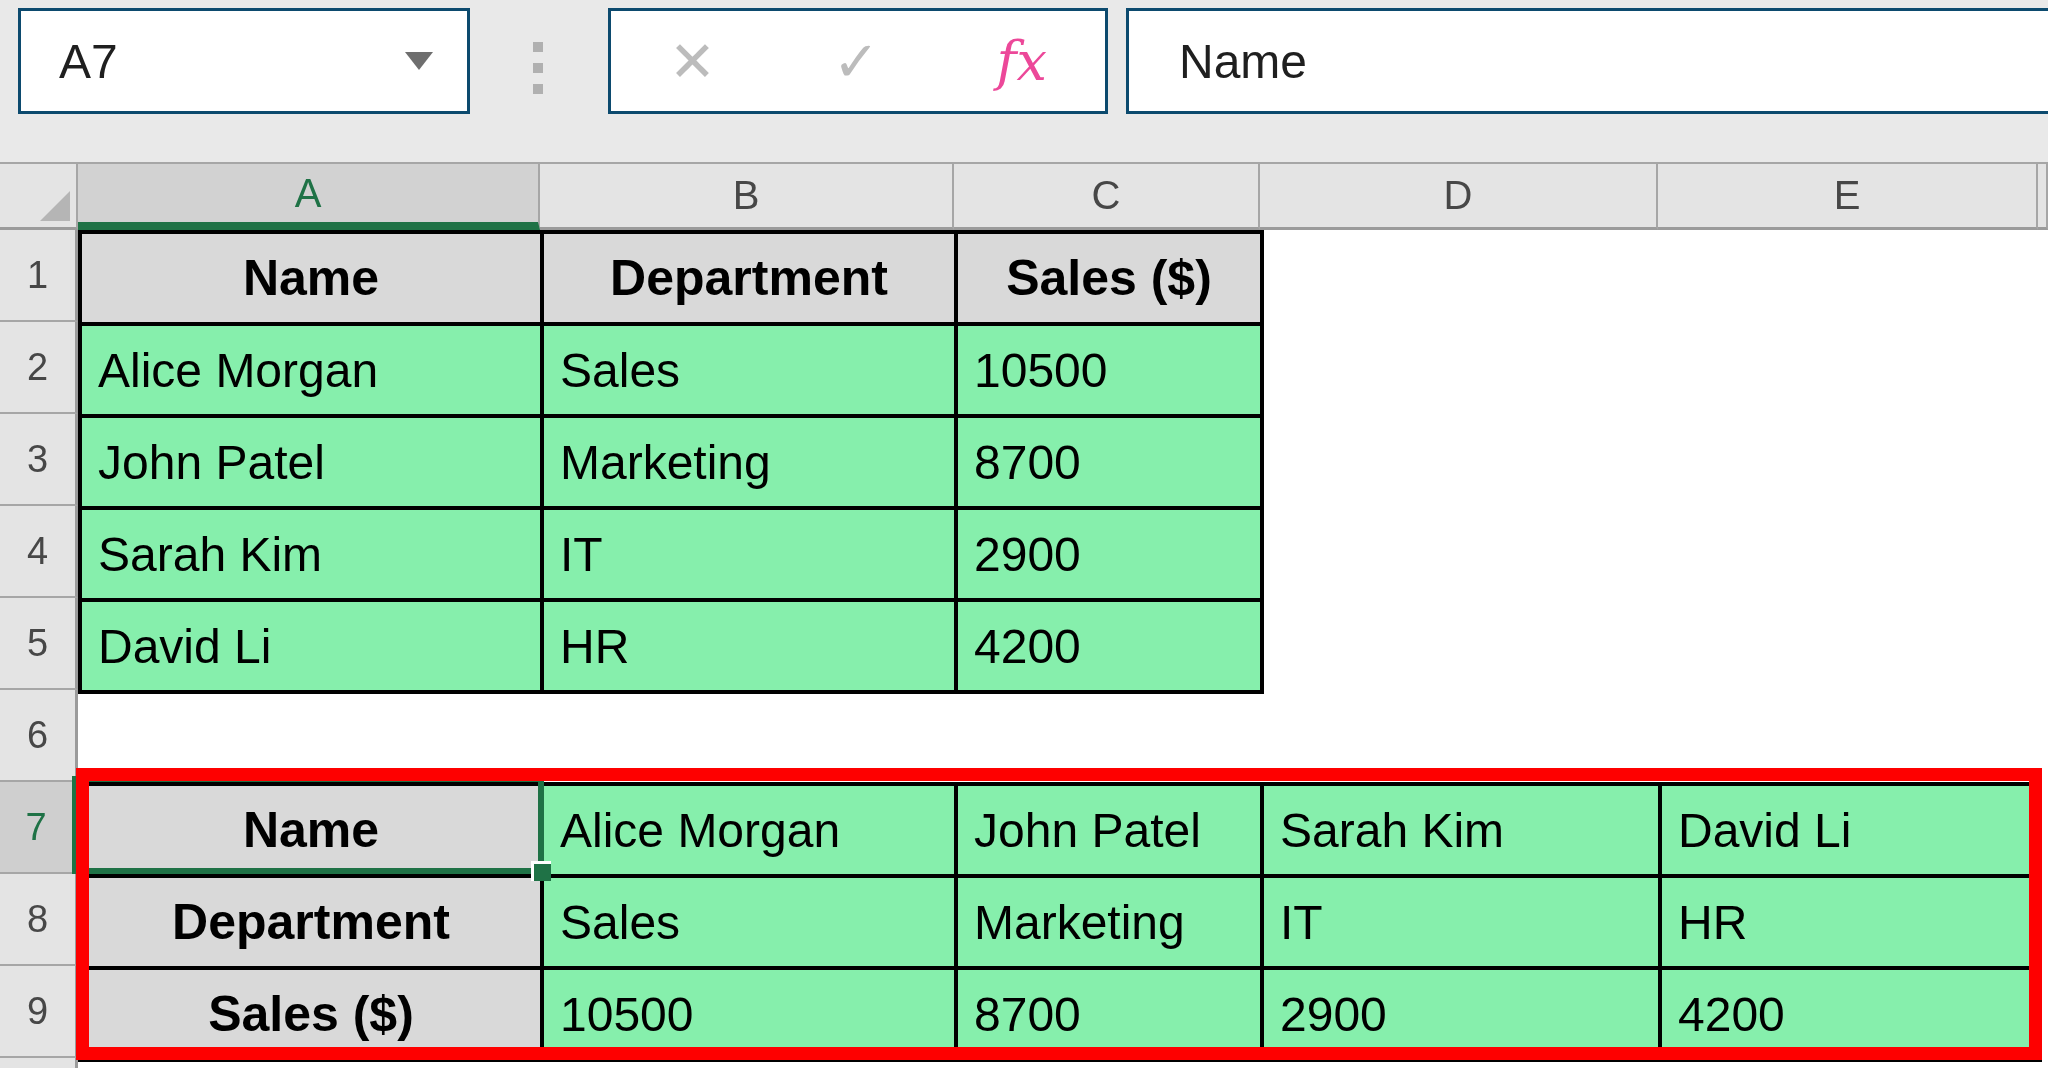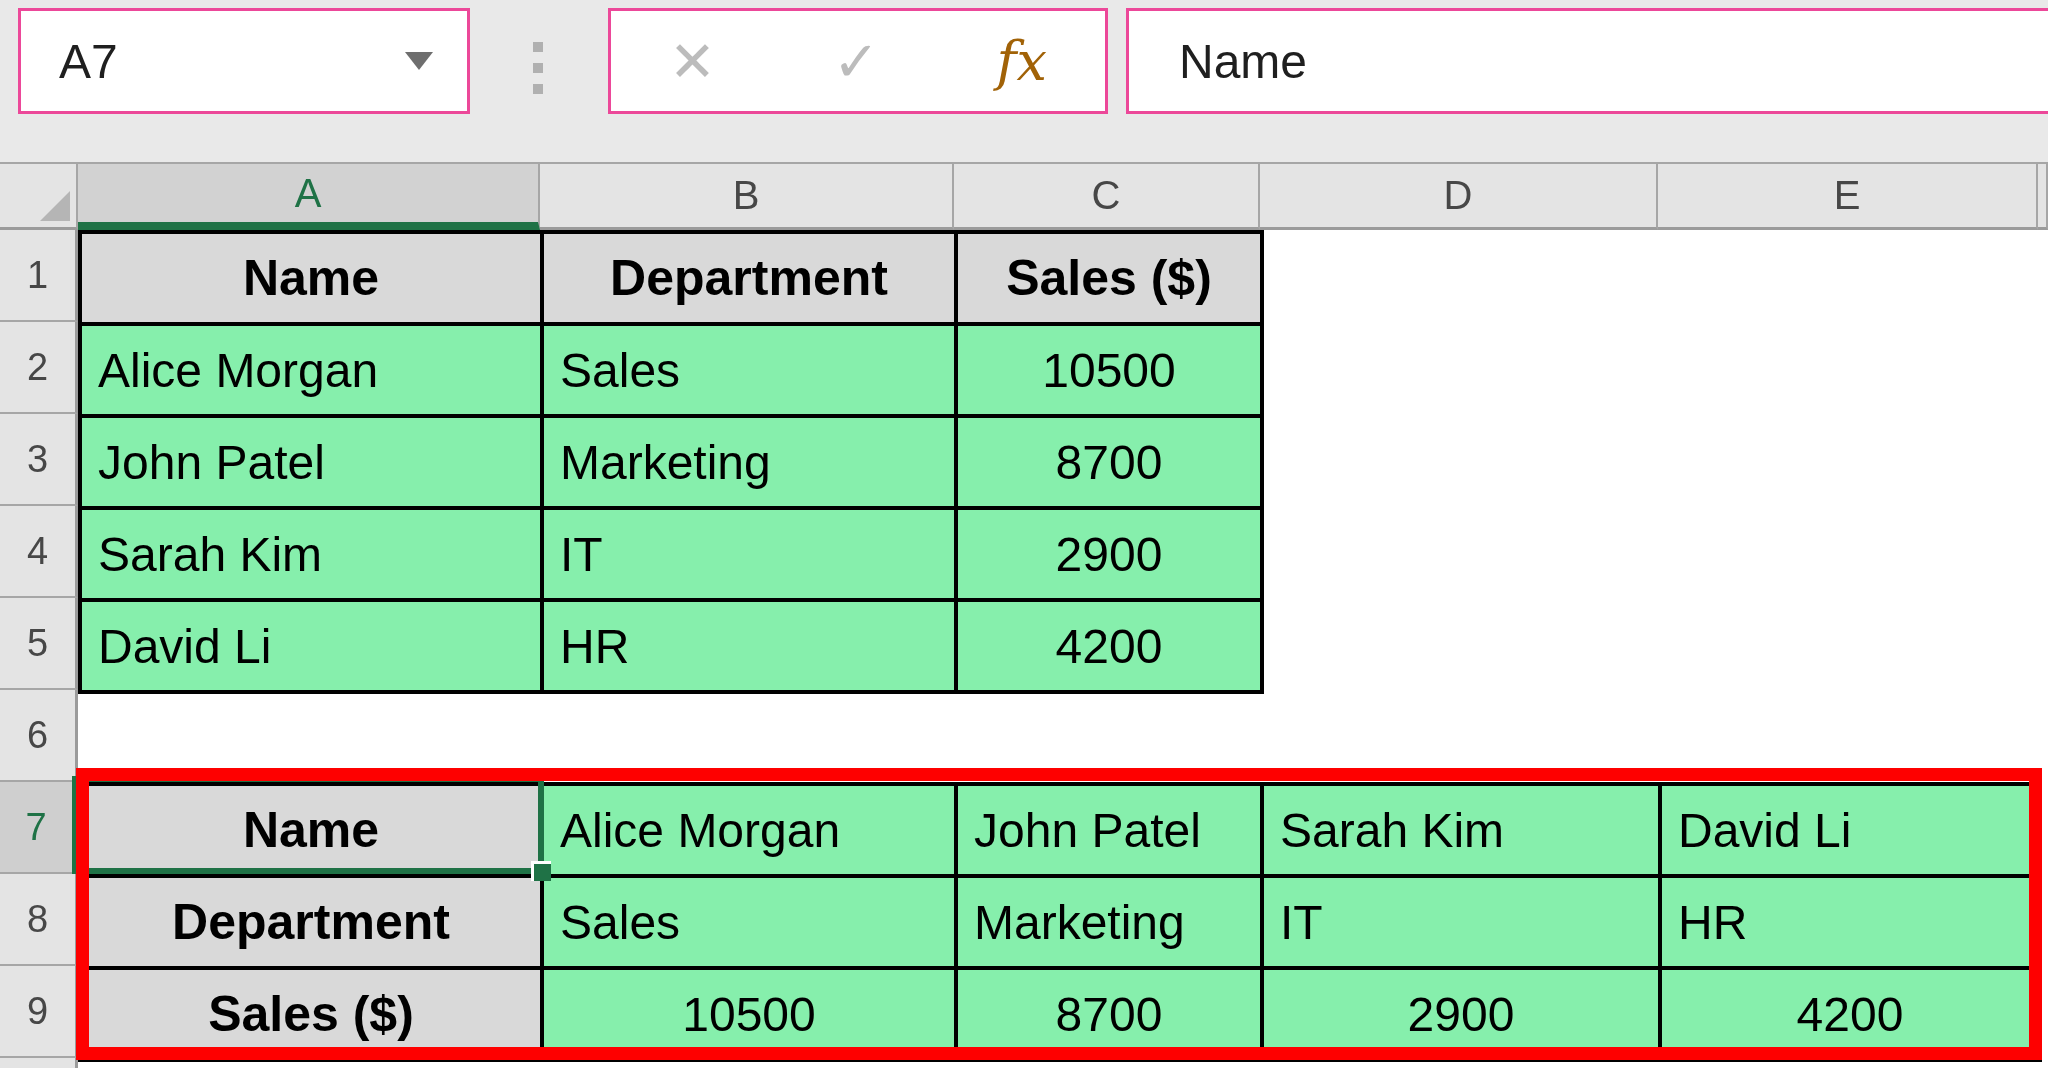--- a/index.html
+++ b/index.html
@@ -3,34 +3,34 @@
 <meta charset="utf-8">
 <style>
   html,body { margin:0; padding:0; }
   .screen {
     position:relative; width:2048px; height:1068px;
     background:#e9e9e9; overflow:hidden;
     font-family:"Liberation Sans", sans-serif;
   }
   
   .tbox { position:absolute; top:8px; height:106px; background:#fff;
-          border:3px solid #ec4899; box-sizing:border-box;
+          border:3px solid #0c4a6e; box-sizing:border-box;
           display:flex; align-items:center; }
   .name-box { left:18px; width:452px; }
   .name-box-text { padding-left:38px; font-size:48px; color:#1f1f1f; flex:1; }
   .dd-arrow { width:0; height:0; margin-right:34px;
               border-left:14px solid transparent; border-right:14px solid transparent;
               border-top:18px solid #6e6e6e; }
   .dots { position:absolute; left:533px; top:42px; display:flex; flex-direction:column; }
   .dots span { width:10px; height:10px; background:#b0b0b0; margin-bottom:11px; }
   .fx-box { left:608px; width:500px; justify-content:space-between; padding:0 58px; }
   .glyph-cancel { font-size:56px; color:#bcbcbc; }
   .glyph-enter  { font-size:56px; color:#bcbcbc; }
   .glyph-fx     { font-family:"DejaVu Serif", serif; font-style:italic;
-                  font-size:54px; color:#a16207; }
+                  font-size:54px; color:#ec4899; }
   .formula-bar { left:1126px; width:930px; }
   .formula-text { padding-left:50px; font-size:48px; color:#1f1f1f; }
 
   
   .sheet-bg { position:absolute; left:78px; top:230px; width:1970px; height:838px; background:#fff; }
   .corner { position:absolute; left:0; top:162px; width:78px; height:68px;
             background:#e4e4e4; box-sizing:border-box;
             border-top:2px solid #a6a6a6; border-right:2px solid #a6a6a6;
             border-bottom:3px solid #9b9b9b; }
   .corner .tri { position:absolute; right:6px; bottom:6px; width:0; height:0;
@@ -51,21 +51,21 @@
   .row-hdr.sel { background:#cfcfcf; color:#1f7246; border-right:6px solid #1f7246; }
 
   
   table { position:absolute; border-collapse:collapse; table-layout:fixed; }
   .t1 { left:78px; top:230px; }
   .t2 { left:78px; top:782px; }
   td { border:4px solid #000; height:92px; box-sizing:border-box;
        padding:0 16px; font-size:48px; color:#000; background:#86efac;
        white-space:nowrap; overflow:hidden; vertical-align:middle; }
   td.hdr { background:#d9d9d9; font-weight:bold; text-align:center; font-size:50px; }
-  td.num { text-align:center; }
+  td.num { text-align:left; }
 
   
   .sel-box { position:absolute; left:72px; top:776px; width:472px; height:98px;
              border:6px solid #1f7246; box-sizing:border-box; z-index:4; }
   .red-box { position:absolute; left:76px; top:768px; width:1966px; height:292px;
              border:13px solid #fe0000; box-sizing:border-box; z-index:5;
              pointer-events:none; }
   .handle { position:absolute; left:531px; top:861px; width:20px; height:20px;
             background:#1f7246; border-top:3px solid #fff; border-left:3px solid #fff;
             box-sizing:border-box; z-index:6; }

